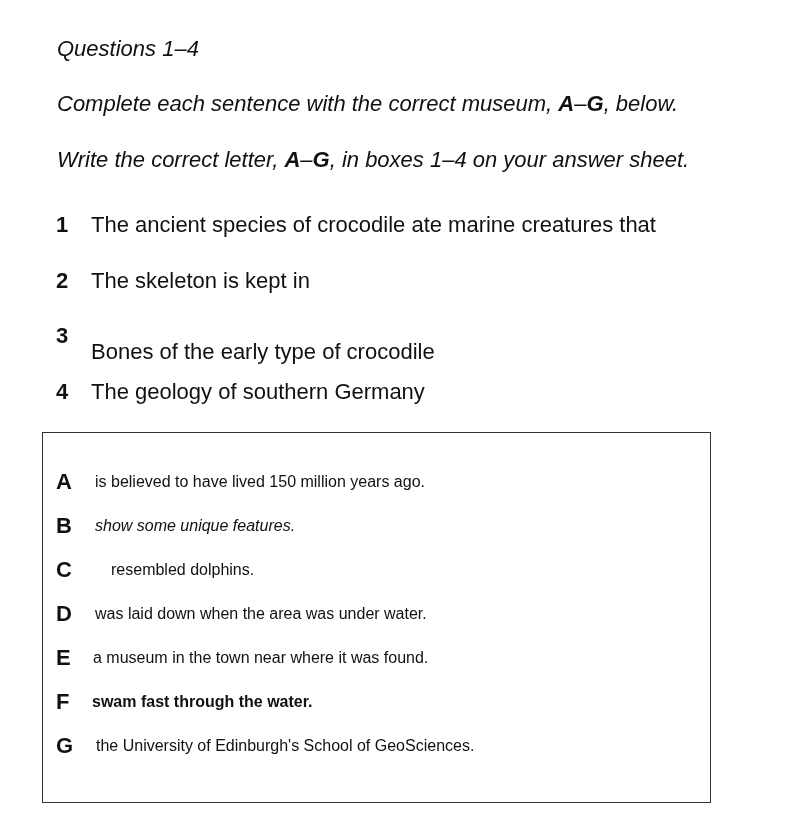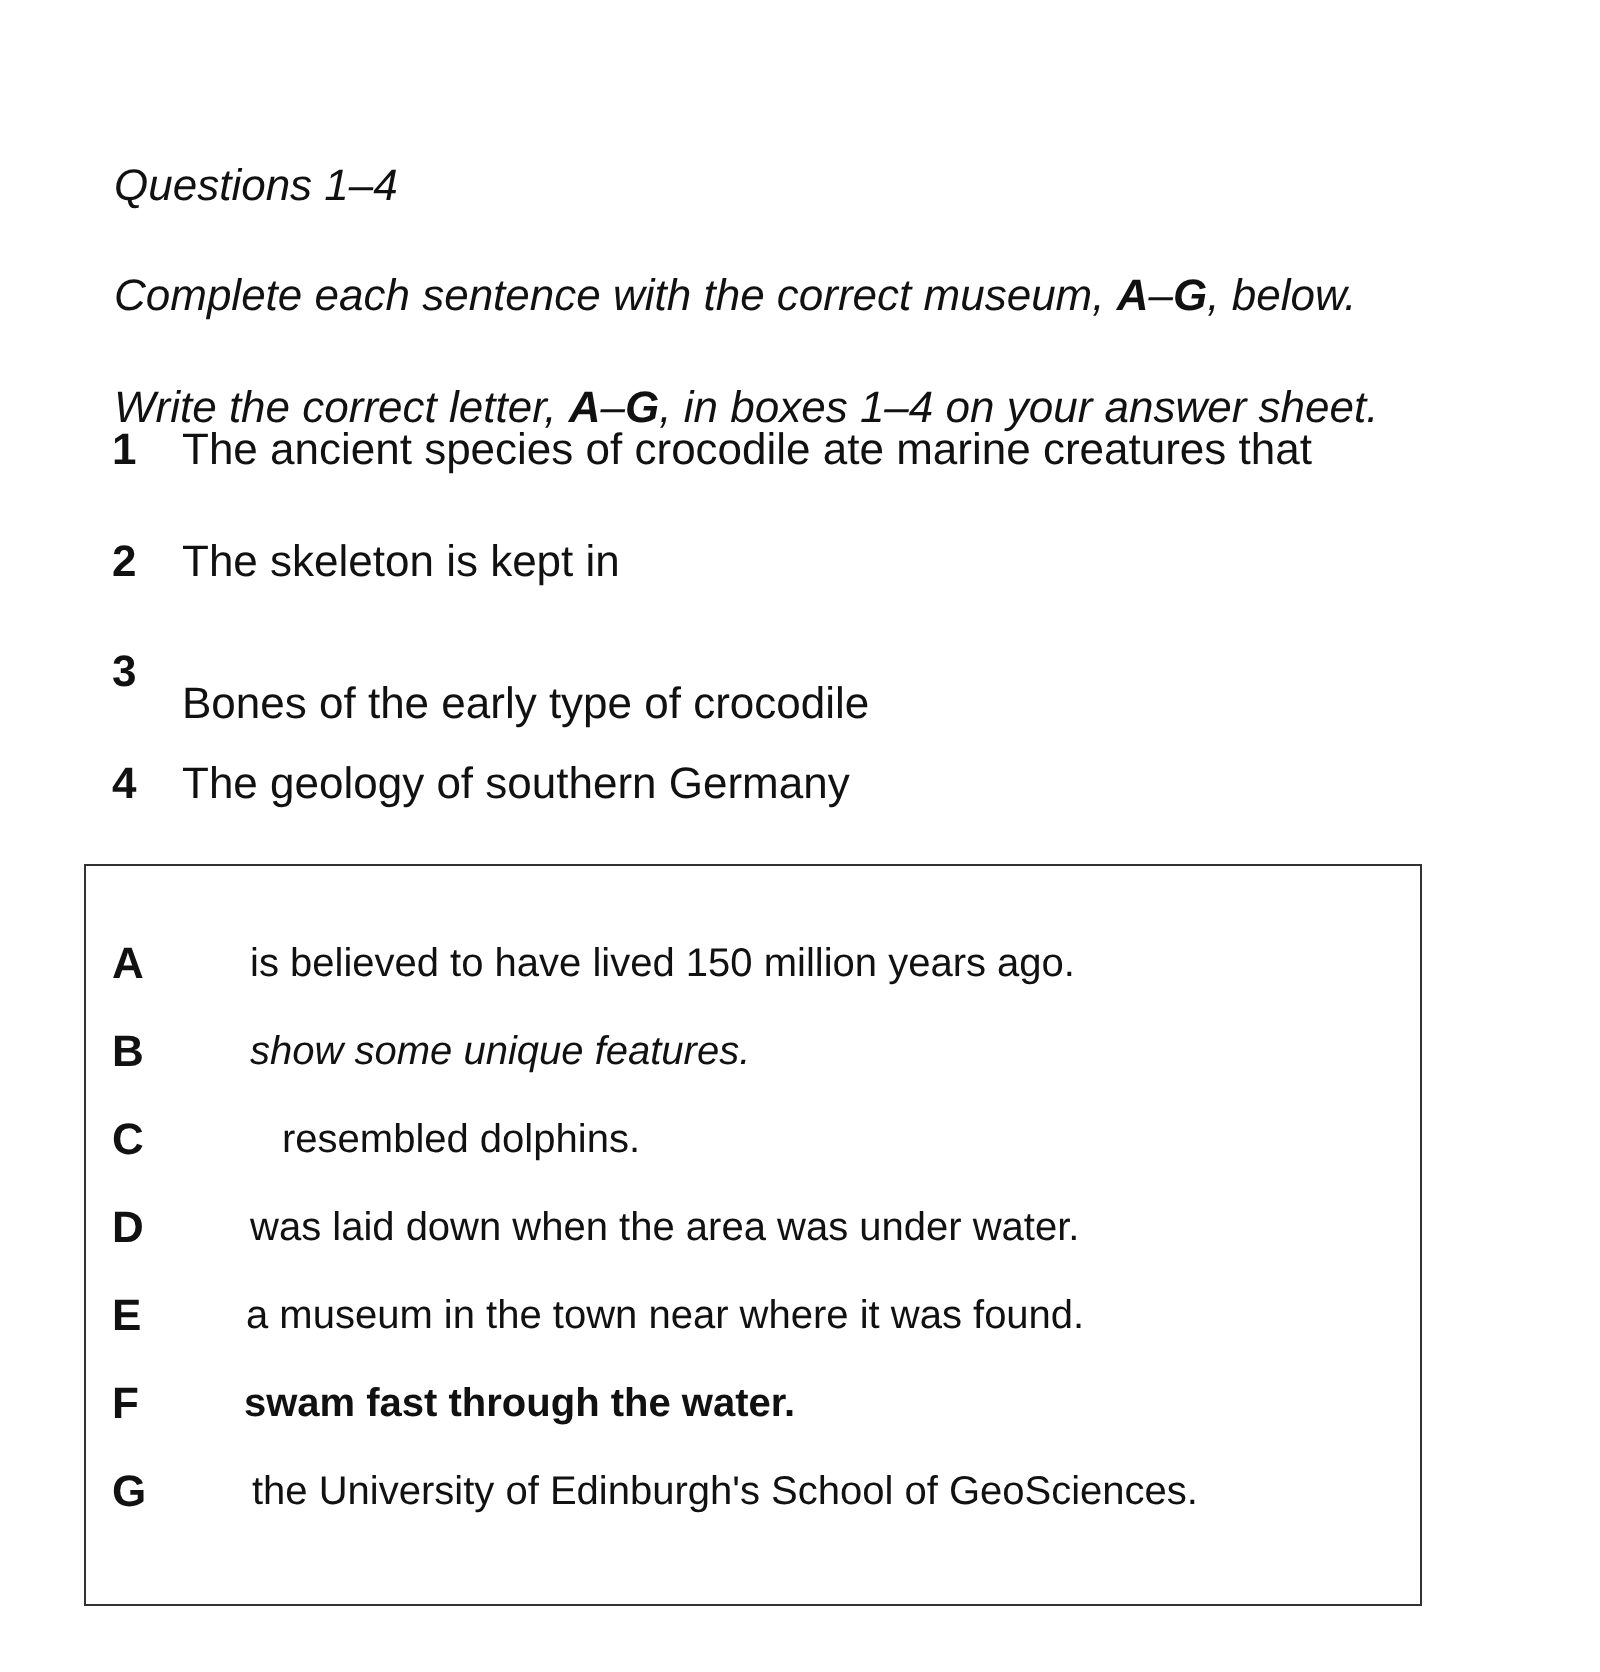--- a/index.html
+++ b/index.html
@@ -1,30 +1,30 @@
 <!DOCTYPE html>
 <html><head>
 <meta charset="utf-8">
 <style>
   html, body { margin: 0; padding: 0; background: #ffffff; }
   body {
     width: 800px; height: 836px; position: relative; overflow: hidden;
     font-family: "Liberation Sans", sans-serif; color: #111111;
   }
-  .line { position: absolute; white-space: nowrap; font-size: 22px; line-height: 26px; margin-top: 44px; }
+  .line { position: absolute; white-space: nowrap; font-size: 22px; line-height: 26px; }
   .ital { font-style: italic; }
   .b { font-weight: bold; font-style: italic; }
   .qnum { position: absolute; font-weight: bold; font-size: 22px; line-height: 26px; }
   .qtext { position: absolute; font-size: 22px; line-height: 26px; white-space: nowrap; }
   .box {
     position: absolute; left: 42px; top: 432px; width: 669px; height: 371px;
     border: 1.5px solid #333333; box-sizing: border-box;
   }
   .opt-letter { position: absolute; font-weight: bold; font-size: 22px; line-height: 26px; }
-  .opt-text { position: absolute; font-size: 20px; line-height: 26px; white-space: nowrap; margin-left: 30px; }
+  .opt-text { position: absolute; font-size: 16px; line-height: 26px; white-space: nowrap; }
 </style>
 </head>
 <body>
 
 <div class="line ital" style="left:57px; top:36px;">Questions 1–4</div>
 
 <div class="line ital" style="left:57px; top:91px;">
   <span>Complete each sentence with the correct museum, </span><span class="b">A</span><span>–</span><span class="b">G</span><span>, below.</span>
 </div>
 

